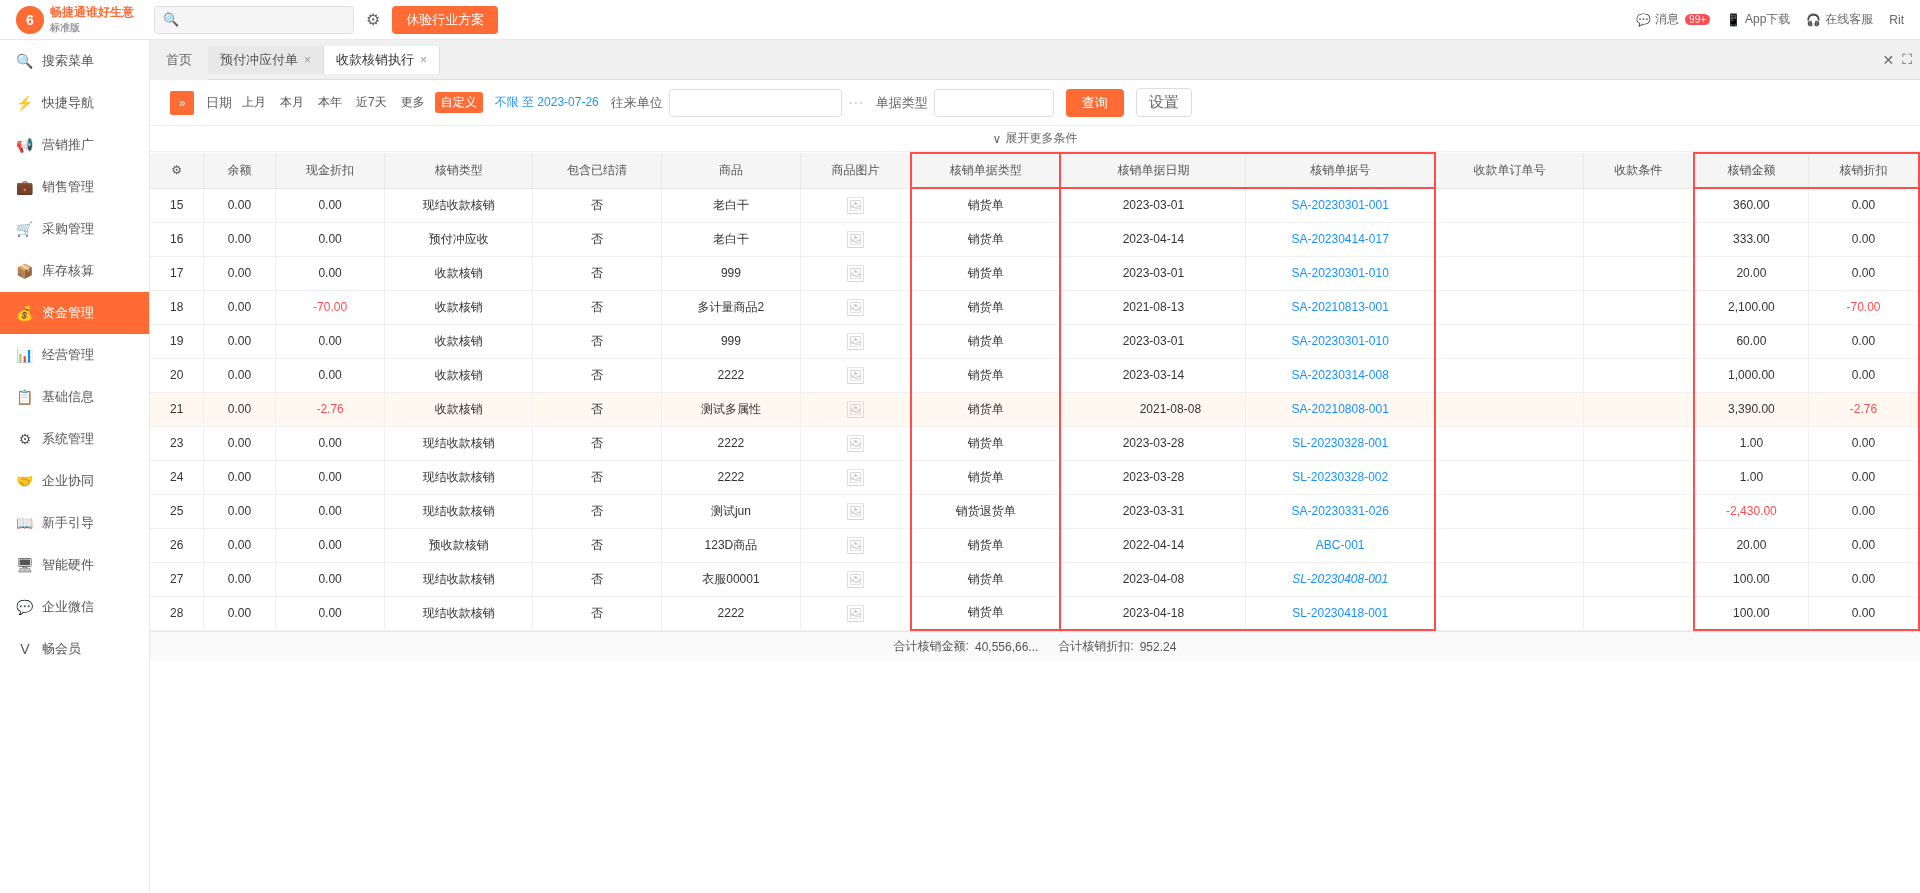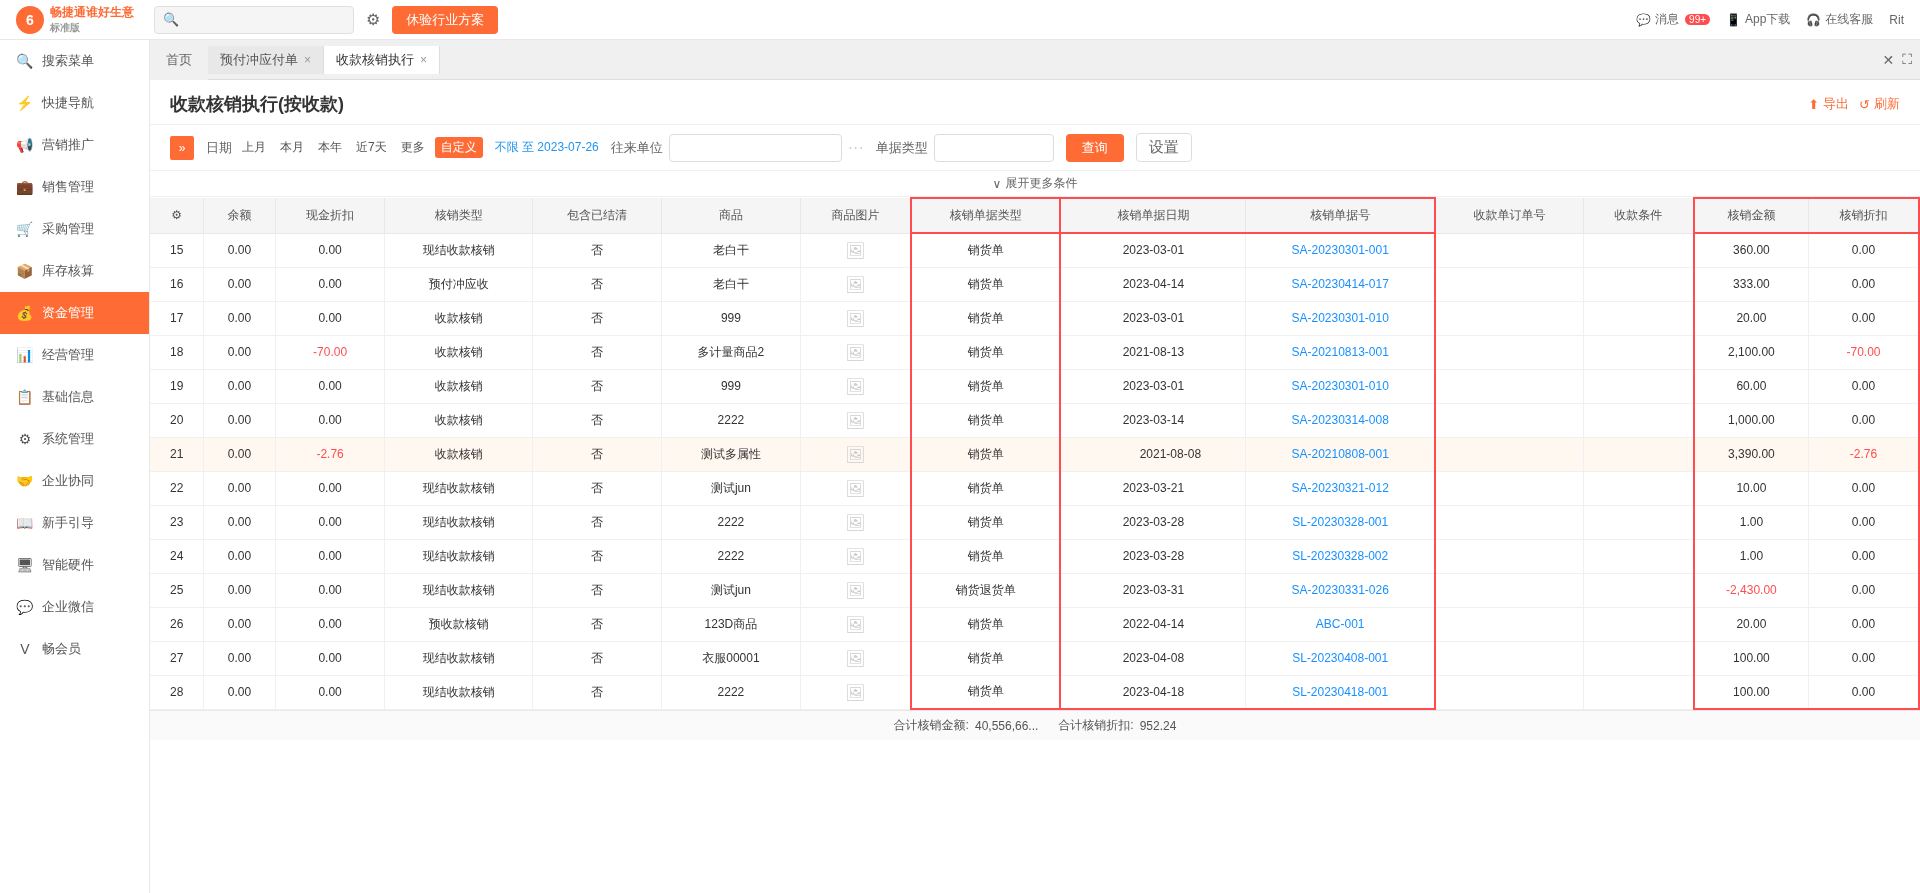--- a/index.html
+++ b/index.html
@@ -196,33 +196,20 @@
       <div class="tab active">
         <span>收款核销执行</span>
         <span class="tab-close">×</span>
       </div>
       <div class="tab-bar-right">
         <span class="tab-bar-btn">✕</span>
         <span class="tab-bar-btn">⛶</span>
       </div>
     </div>
 
-    <div class="page-header">
-      <span class="page-title">收款核销执行(按收款)</span>
-      <div class="page-header-actions">
-        <div class="header-btn">
-          <span>⬆</span>
-          <span>导出</span>
-        </div>
-        <div class="header-btn">
-          <span>↺</span>
-          <span>刷新</span>
-        </div>
-      </div>
-    </div>
 
     <div class="filter-bar">
       <button class="filter-toggle-btn">»</button>
       <div class="filter-group">
         <span class="filter-label">日期</span>
         <span class="date-btn">上月</span>
         <span class="date-btn">本月</span>
         <span class="date-btn">本年</span>
         <span class="date-btn">近7天</span>
         <span class="date-btn">更多</span>
@@ -378,36 +365,20 @@
               <td><span style="font-size:16px;color:#ccc;">🖼</span></td>
               <td style="border-left: 2px solid rgb(255, 77, 79); border-right: 2px solid rgb(255, 77, 79);">销货单</td>
               <td style="border-left: 2px solid rgb(255, 77, 79); padding-left: 44px;">2021-08-08</td>
               <td style="border-right: 2px solid rgb(255, 77, 79);"><a class="link-text">SA-20210808-001</a></td>
               <td></td>
               <td></td>
               <td style="border-left: 2px solid rgb(255, 77, 79);">3,390.00</td>
               <td style="border-right: 2px solid rgb(255, 77, 79);"><span class="negative">-2.76</span></td>
             </tr>
             <tr>
-              <td>22</td>
-              <td>0.00</td>
-              <td>0.00</td>
-              <td>现结收款核销</td>
-              <td>否</td>
-              <td>测试jun</td>
-              <td><span style="font-size:16px;color:#ccc;">🖼</span></td>
-              <td style="border-left: 2px solid rgb(255, 77, 79); border-right: 2px solid rgb(255, 77, 79);">销货单</td>
-              <td style="border-left: 2px solid rgb(255, 77, 79);">2023-03-21</td>
-              <td style="border-right: 2px solid rgb(255, 77, 79);"><a class="link-text">SA-20230321-012</a></td>
-              <td></td>
-              <td></td>
-              <td style="border-left: 2px solid rgb(255, 77, 79);">10.00</td>
-              <td style="border-right: 2px solid rgb(255, 77, 79);">0.00</td>
-            </tr>
-            <tr>
               <td>23</td>
               <td>0.00</td>
               <td>0.00</td>
               <td>现结收款核销</td>
               <td>否</td>
               <td>2222</td>
               <td><span style="font-size:16px;color:#ccc;">🖼</span></td>
               <td style="border-left: 2px solid rgb(255, 77, 79); border-right: 2px solid rgb(255, 77, 79);">销货单</td>
               <td style="border-left: 2px solid rgb(255, 77, 79);">2023-03-28</td>
               <td style="border-right: 2px solid rgb(255, 77, 79);"><a class="link-text">SL-20230328-001</a></td>
@@ -467,21 +438,21 @@
             <tr>
               <td>27</td>
               <td>0.00</td>
               <td>0.00</td>
               <td>现结收款核销</td>
               <td>否</td>
               <td>衣服00001</td>
               <td><span style="font-size:16px;color:#ccc;">🖼</span></td>
               <td style="border-left: 2px solid rgb(255, 77, 79); border-right: 2px solid rgb(255, 77, 79);">销货单</td>
               <td style="border-left: 2px solid rgb(255, 77, 79);">2023-04-08</td>
-              <td style="border-right: 2px solid rgb(255, 77, 79);"><a class="link-text">SL-20230408-001</a></td>
+              <td style="border-right: 2px solid rgb(255, 77, 79); font-style: italic;"><a class="link-text">SL-20230408-001</a></td>
               <td></td>
               <td></td>
               <td style="border-left: 2px solid rgb(255, 77, 79);">100.00</td>
               <td style="border-right: 2px solid rgb(255, 77, 79);">0.00</td>
             </tr>
             <tr>
               <td>28</td>
               <td>0.00</td>
               <td>0.00</td>
               <td>现结收款核销</td>

